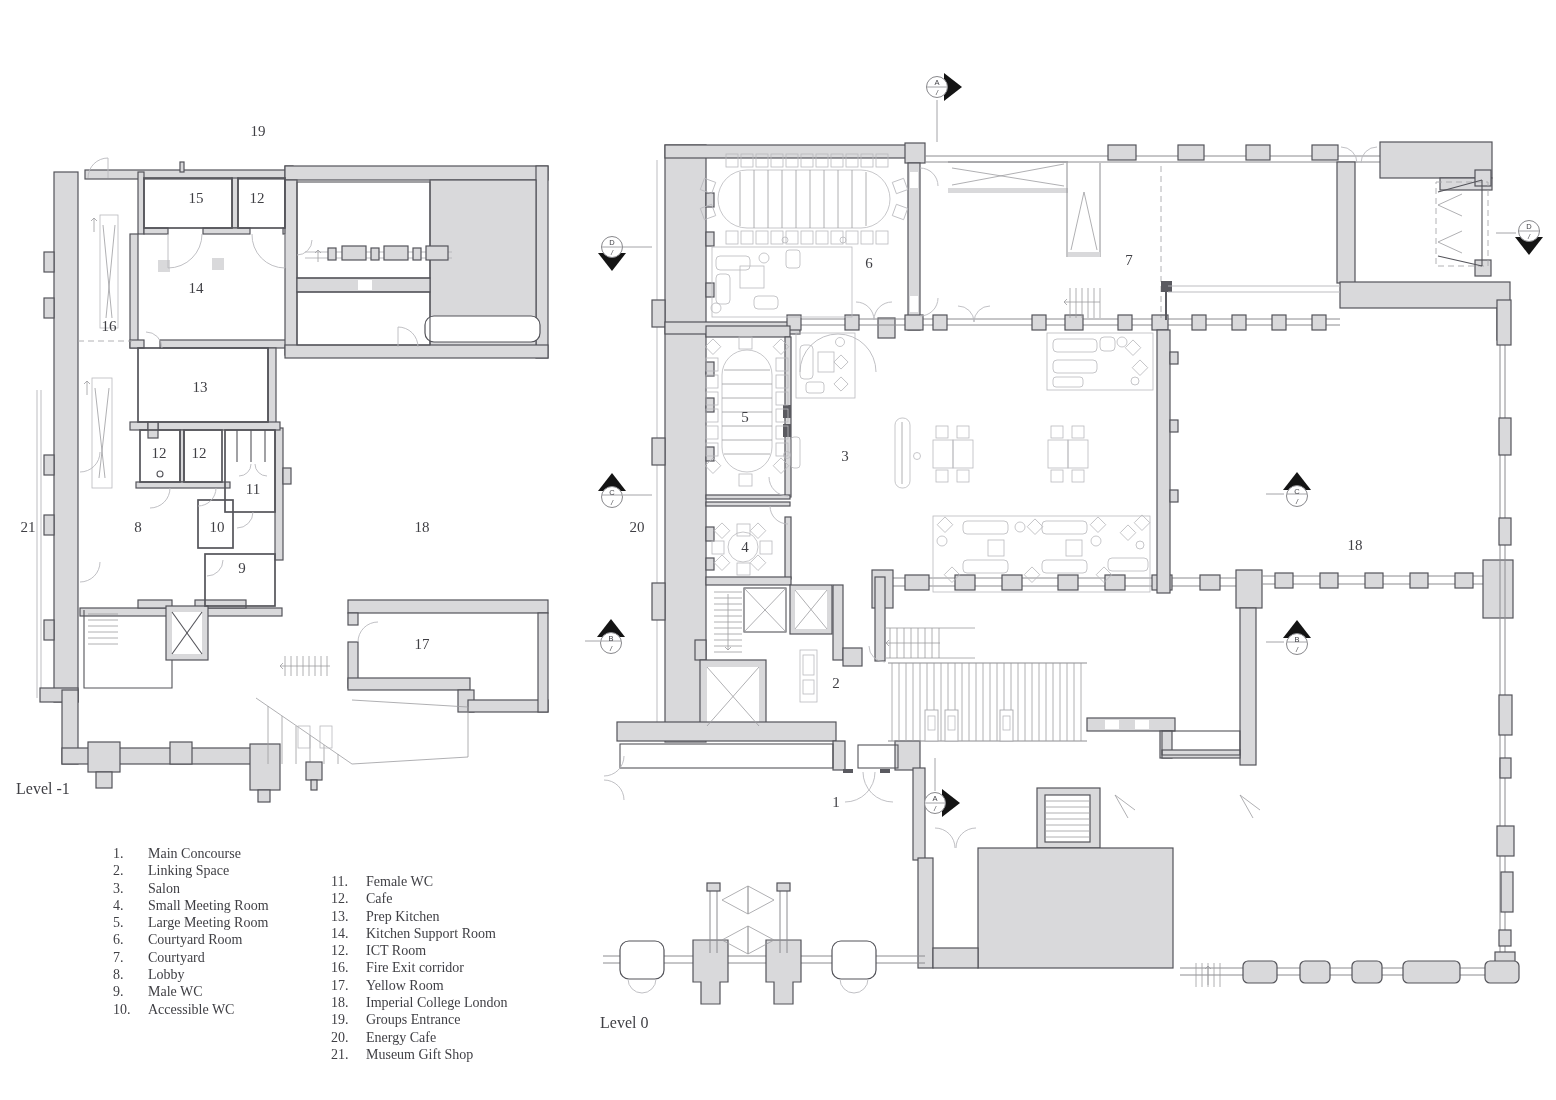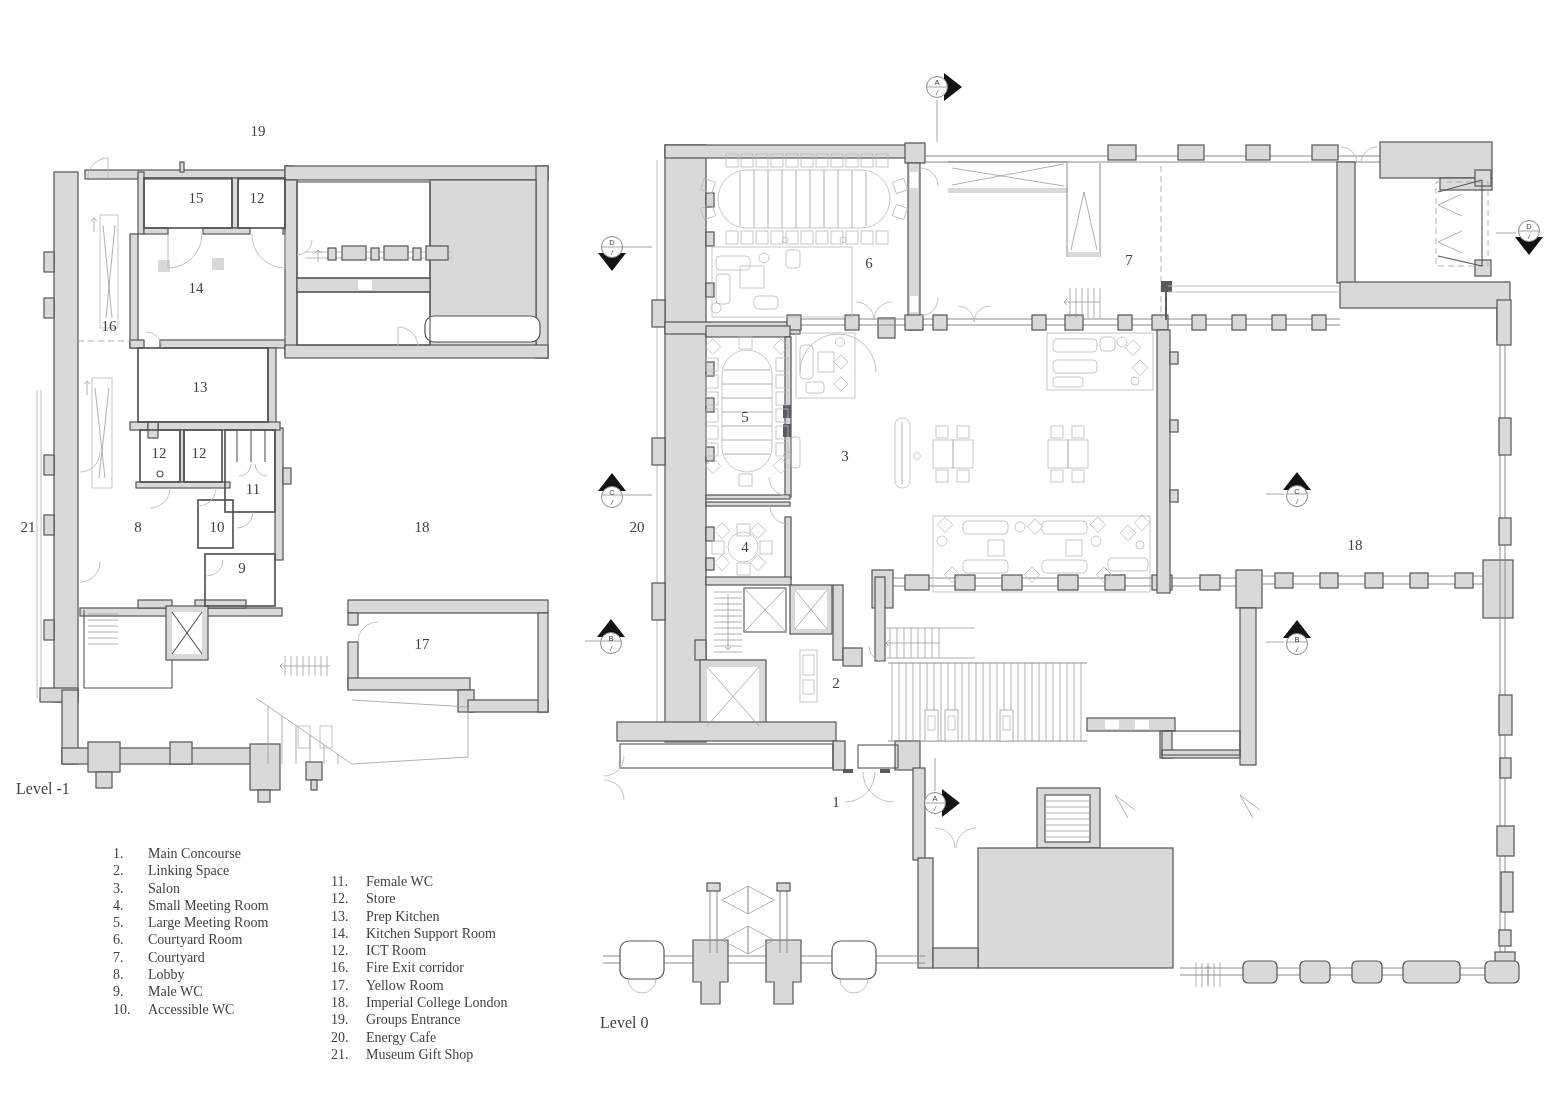--- a/index.html
+++ b/index.html
@@ -761,21 +761,21 @@
   <div class="lrow"><span class="lnum">4.</span><span class="lname">Small Meeting Room</span></div>
   <div class="lrow"><span class="lnum">5.</span><span class="lname">Large Meeting Room</span></div>
   <div class="lrow"><span class="lnum">6.</span><span class="lname">Courtyard Room</span></div>
   <div class="lrow"><span class="lnum">7.</span><span class="lname">Courtyard</span></div>
   <div class="lrow"><span class="lnum">8.</span><span class="lname">Lobby</span></div>
   <div class="lrow"><span class="lnum">9.</span><span class="lname">Male WC</span></div>
   <div class="lrow"><span class="lnum">10.</span><span class="lname">Accessible WC</span></div>
 </div>
 <div class="legend" style="left:331px;top:873px">
   <div class="lrow"><span class="lnum">11.</span><span class="lname">Female WC</span></div>
-  <div class="lrow"><span class="lnum">12.</span><span class="lname">Store</span></div>
+  <div class="lrow"><span class="lnum">12.</span><span class="lname">Cafe</span></div>
   <div class="lrow"><span class="lnum">13.</span><span class="lname">Prep Kitchen</span></div>
   <div class="lrow"><span class="lnum">14.</span><span class="lname">Kitchen Support Room</span></div>
   <div class="lrow"><span class="lnum">12.</span><span class="lname">ICT Room</span></div>
   <div class="lrow"><span class="lnum">16.</span><span class="lname">Fire Exit corridor</span></div>
   <div class="lrow"><span class="lnum">17.</span><span class="lname">Yellow Room</span></div>
   <div class="lrow"><span class="lnum">18.</span><span class="lname">Imperial College London</span></div>
   <div class="lrow"><span class="lnum">19.</span><span class="lname">Groups Entrance</span></div>
   <div class="lrow"><span class="lnum">20.</span><span class="lname">Energy Cafe</span></div>
   <div class="lrow"><span class="lnum">21.</span><span class="lname">Museum Gift Shop</span></div>
 </div>

